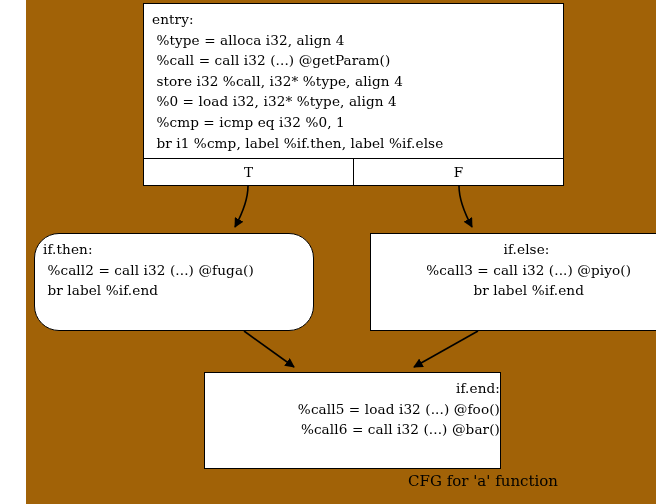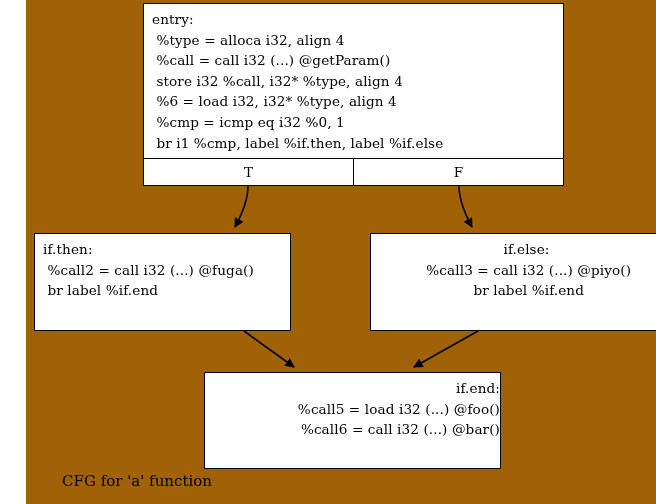--- a/index.html
+++ b/index.html
@@ -50,22 +50,23 @@
   }
   #entry {
     left: 117px;
     top: 3px;
     width: 421px;
     height: 183px;
   }
   #if-then {
     left: 8px;
     top: 233px;
-    width: 257px;
+    width: 280px;
     height: 98px;
+    border-radius: 25px;
   }
   #if-else {
     left: 344px;
     top: 233px;
     width: 305px;
     height: 98px;
     text-align: center;
   }
   #if-end {
     left: 178px;
@@ -80,24 +81,23 @@
     top: 0;
     width: 656px;
     height: 504px;
     pointer-events: none;
   }
   #caption {
     position: absolute;
     left: 0;
     top: 472px;
     width: 532px;
-    text-align: left;
+    text-align: right;
     font-size: 15px;
     color: #000000;
-    padding-left: 36px;
   }
 </style>
 </head>
 <body>
 
 <div id="canvas">
 
   <svg id="edges" viewBox="0 0 656 504">
     <defs>
       <marker id="arrow" viewBox="0 0 10 10" refX="9" refY="5" markerWidth="6" markerHeight="6" orient="auto-start-reverse">
@@ -113,21 +113,21 @@
 
     <path d="M 452,331 L 388,367" fill="none" stroke="#000000" stroke-width="1.6" marker-end="url(#arrow)"></path>
   </svg>
 
   <div class="node" id="entry">
     <div class="node-body">
       <div class="code-line">entry:</div>
       <div class="code-line"> %type = alloca i32, align 4</div>
       <div class="code-line"> %call = call i32 (...) @getParam()</div>
       <div class="code-line"> store i32 %call, i32* %type, align 4</div>
-      <div class="code-line"> %6 = load i32, i32* %type, align 4</div>
+      <div class="code-line"> %0 = load i32, i32* %type, align 4</div>
       <div class="code-line"> %cmp = icmp eq i32 %0, 1</div>
       <div class="code-line"> br i1 %cmp, label %if.then, label %if.else</div>
     </div>
     <div class="ports">
       <div class="port left">T</div>
       <div class="port">F</div>
     </div>
   </div>
 
   <div class="node" id="if-then">

